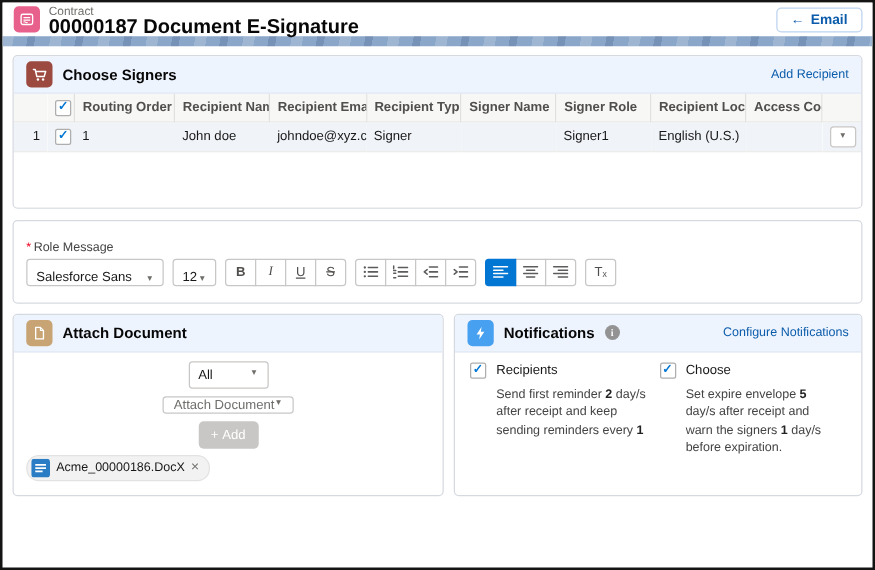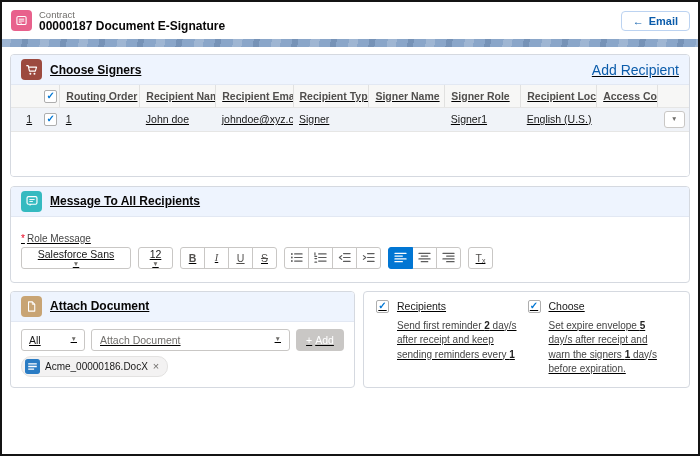--- a/index.html
+++ b/index.html
@@ -1,42 +1,42 @@
 <!DOCTYPE html>
 <html><head>
 <meta charset="utf-8">
 <style>
   * { margin:0; padding:0; box-sizing:border-box; }
   body { background:#e9e9e9; font-family:"Liberation Sans", sans-serif; }
   .frame { width:700px; height:456px; border:2px solid #141414; background:#fff; overflow:hidden; position:relative; }
 
   
-  .global-header { height:37px; display:flex; align-items:center; justify-content:space-between; padding:2px 8px 2px 9px; background:#fff; }
+  .global-header { height:27px; display:flex; align-items:center; justify-content:space-between; padding:2px 8px 2px 9px; background:#fff; }
   .obj { display:flex; align-items:center; gap:7px; }
   .obj-icon { width:21px; height:21px; border-radius:4px; display:flex; align-items:center; justify-content:center; flex:0 0 auto; }
   .obj-icon.contract { background:#e8618c; }
   .obj-label { font-size:9.5px; color:#706e6b; line-height:11px; }
-  .obj-title { font-size:12px; font-weight:bold; color:#080707; line-height:13px; }
+  .obj-title { font-size:16px; font-weight:bold; color:#080707; line-height:13px; }
   .back-btn { display:inline-flex; align-items:center; gap:5px; background:#fff; border:1px solid #bcd3f1; border-radius:4px; color:#0b5cab; font-size:11px; font-weight:bold; padding:2px 11px; height:20px; cursor:pointer; font-family:inherit; }
 
   .theme-strip { height:8px; background:#8aa6c9;
     background-image:repeating-linear-gradient(100deg, rgba(255,255,255,.18) 0 9px, rgba(0,0,0,0) 9px 20px, rgba(58,88,128,.25) 20px 26px, rgba(0,0,0,0) 26px 38px); }
 
   
   .content { padding:7px 8px 0 8px; }
-  .card { border:1px solid #d5d9e0; border-radius:4px; background:#fff; overflow:hidden;text-decoration:underline; }
+  .card { border:1px solid #d5d9e0; border-radius:4px; background:#fff; overflow:hidden; }
   .band { background:#eef4fe; display:flex; align-items:center; gap:8px; padding:4px 10px; height:30px; border-bottom:1px solid #e2e8f3; }
   .band h2 { font-size:12px; font-weight:bold; color:#080707; }
   .band .spacer { flex:1; }
   .band-icon { width:21px; height:21px; border-radius:4px; display:flex; align-items:center; justify-content:center; flex:0 0 auto; }
   .band-icon.cart { background:#9c4a3f; }
   .band-icon.msg { background:#35bac0; }
   .band-icon.doc { background:#c8a474; }
   .band-icon.bolt { background:#47a0f0; }
-  .link { color:#0b5cab; font-size:14px; text-decoration:none; cursor:pointer; }
+  .link { color:#0b5cab; font-size:10px; text-decoration:none; cursor:pointer; }
 
   
   table.signers { width:100%; border-collapse:collapse; table-layout:fixed; font-size:10.5px; }
   table.signers th { background:#f7f7f6; color:#514f4d; font-weight:bold; text-align:left; padding:4px 6px; border-right:1px solid #e1e1e0; border-bottom:1px solid #e6e6e5; height:21px; white-space:nowrap; overflow:hidden; }
   table.signers th:last-child { border-right:none; }
   table.signers td { background:#f0f3f8; color:#181818; padding:3px 6px; border-bottom:1px solid #e6e6e5; height:19px; white-space:nowrap; overflow:hidden; }
   td.rownum, th.rownum { text-align:right; color:#54698d; background:#fff; border-right:none !important; }
   th.rownum { background:#f7f7f6; }
   .table-filler { height:44px; background:#fff; }
 
@@ -46,21 +46,21 @@
 
   .row-action-btn { width:21px; height:17px; background:#fff; border:1px solid #c9c7c5; border-radius:3px; display:inline-flex; align-items:center; justify-content:center; cursor:pointer; }
   .chev { font-size:6.5px; color:#706e6b; line-height:1; }
 
   
   .sec-body { padding:7px 10px 9px 10px; }
   .field-label { font-size:10px; color:#444; margin-bottom:3px; }
   .req { color:#ea001e; margin-right:2px; }
   .text-input { width:100%; height:21px; border:1px solid #c9c7c5; border-radius:3px; padding:0 8px; font-size:10.5px; color:#181818; font-family:inherit; }
   .rt-toolbar { display:flex; align-items:center; gap:7px; margin:1px 0 4px 0; }
-  .rt-select { height:22px; border:1px solid #c9c7c5; border-radius:3px; background:#fff; display:flex; align-items:center; justify-content:space-between; padding:0 7px; font-size:10.5px; color:#181818; cursor:pointer;flex-direction:column; }
+  .rt-select { height:22px; border:1px solid #c9c7c5; border-radius:3px; background:#fff; display:flex; align-items:flex-end; justify-content:space-between; padding:0 7px; font-size:10.5px; color:#181818; cursor:pointer; }
   .rt-select.font { width:110px; }
   .rt-select.size { width:35px; }
   .btn-group { display:flex; }
   .tb-btn { width:25px; height:22px; background:#fff; border:1px solid #c9c7c5; margin-left:-1px; display:inline-flex; align-items:center; justify-content:center; font-size:10.5px; color:#514f4d; cursor:pointer; font-family:inherit; }
   .btn-group .tb-btn:first-child { border-radius:3px 0 0 3px; margin-left:0; }
   .btn-group .tb-btn:last-child { border-radius:0 3px 3px 0; }
   .btn-group .tb-btn.single { border-radius:3px; }
   .tb-btn.b { font-weight:bold; }
   .tb-btn.i { font-style:italic; font-family:"Liberation Serif", serif; }
   .tb-btn.u { text-decoration:underline; }
@@ -68,21 +68,21 @@
   .tb-btn.active { background:#0176d3; border-color:#0176d3; z-index:1; }
   .tb-btn svg { width:13px; height:13px; stroke:#5c5c5c; stroke-width:1.3; fill:none; stroke-linecap:round; stroke-linejoin:round; }
   .tb-btn svg .dot { fill:#5c5c5c; stroke:none; }
   .tb-btn.active svg { stroke:#fff; }
   .rt-body { border:1px solid #c9c7c5; border-radius:3px; min-height:48px; padding:8px 10px; font-size:10.5px; color:#222; }
 
   
   .row2 { display:flex; gap:8px; }
   .card.attach { width:345px; flex:0 0 auto; }
   .card.notif { flex:1; }
-  .attach-row { display:flex; gap:6px; align-items:center; }
+  .attach-row { display:flex; gap:6px; align-items:center;flex-direction:column; }
   .mini-select { width:64px; height:22px; border:1px solid #c9c7c5; border-radius:3px; background:#fff; display:flex; align-items:center; justify-content:space-between; padding:0 7px; font-size:10.5px; color:#181818; cursor:pointer; }
   .combobox { flex:1; height:22px; border:1px solid #c9c7c5; border-radius:3px; background:#fff; display:flex; align-items:center; justify-content:space-between; padding:0 8px; cursor:pointer; }
   .combobox .placeholder { font-size:10.5px; color:#706e6b; }
   .add-btn { height:22px; width:48px; background:#c9c7c5; color:#fff; border:none; border-radius:4px; font-size:10.5px; display:inline-flex; align-items:center; justify-content:center; gap:3px; font-family:inherit; }
   .file-pill { margin-top:5px; display:inline-flex; align-items:center; gap:5px; background:#f3f2f2; border:1px solid #e3e2e1; border-radius:10px; padding:2px 8px 2px 3px; font-size:10px; color:#181818; }
   .pill-close { color:#706e6b; font-size:11px; cursor:pointer; line-height:1; }
 
   .notif-body { display:flex; padding:8px 10px 10px 12px; }
   .notif-col { width:50%; padding-right:10px; }
   .notif-head { display:flex; align-items:center; gap:8px; font-size:10.5px; color:#181818; }
@@ -191,31 +191,20 @@
                   <span class="chev">▼</span>
                 </span>
             </td>
           </tr>
         </tbody>
       </table>
       <div class="table-filler"></div>
     </section>
 
     <section class="card mt8" style="margin-top:9px;">
-      <div class="band">
-        <span class="band-icon msg">
-          <svg width="14" height="14" viewBox="0 0 24 24">
-              <rect x="3.5" y="4.5" width="17" height="13" rx="2.5" fill="none" stroke="#fff" stroke-width="2"></rect>
-              <path d="M8 17.5v3.2l4-3.2" fill="#fff"></path>
-              <line x1="7.5" y1="9.5" x2="16.5" y2="9.5" stroke="#fff" stroke-width="1.6"></line>
-              <line x1="7.5" y1="12.8" x2="13.5" y2="12.8" stroke="#fff" stroke-width="1.6"></line>
-            </svg>
-        </span>
-        <h2>Message To All Recipients</h2>
-      </div>
       <div class="sec-body">
 
 
         <div class="field-label" style="margin-top:9px;"><span class="req">*</span><span>Role Message</span></div>
 
         <div class="rt-toolbar">
           <div class="rt-select font">
             <span>Salesforce Sans</span>
             <span class="chev">▼</span>
           </div>
@@ -336,20 +325,31 @@
                 <line x1="3" y1="7" x2="11" y2="7" stroke="#fff" stroke-width="1.2"></line>
                 <line x1="3" y1="9.4" x2="8.5" y2="9.4" stroke="#fff" stroke-width="1.2"></line>
               </svg>
             <span>Acme_00000186.DocX</span>
             <span class="pill-close">×</span>
           </div>
         </div>
       </section>
 
       <section class="card notif">
+        <div class="band">
+          <span class="band-icon bolt">
+            <svg width="13" height="13" viewBox="0 0 24 24">
+                <path d="M13.5 2.5 L6 14h5l-1.2 7.5L17.5 10h-5.2z" fill="#fff"></path>
+              </svg>
+          </span>
+          <h2>Notifications</h2>
+          <span class="info-icon">i</span>
+          <span class="spacer"></span>
+          <a class="link">Configure Notifications</a>
+        </div>
         <div class="notif-body">
           <div class="notif-col">
             <div class="notif-head">
               <span class="cbx">
                   <span class="mark">✓</span>
                 </span>
               <span>Recipients</span>
             </div>
             <div class="notif-desc">
               <span>Send first reminder </span><b>2</b><span> day/s after receipt and keep sending reminders every </span><b>1</b>

